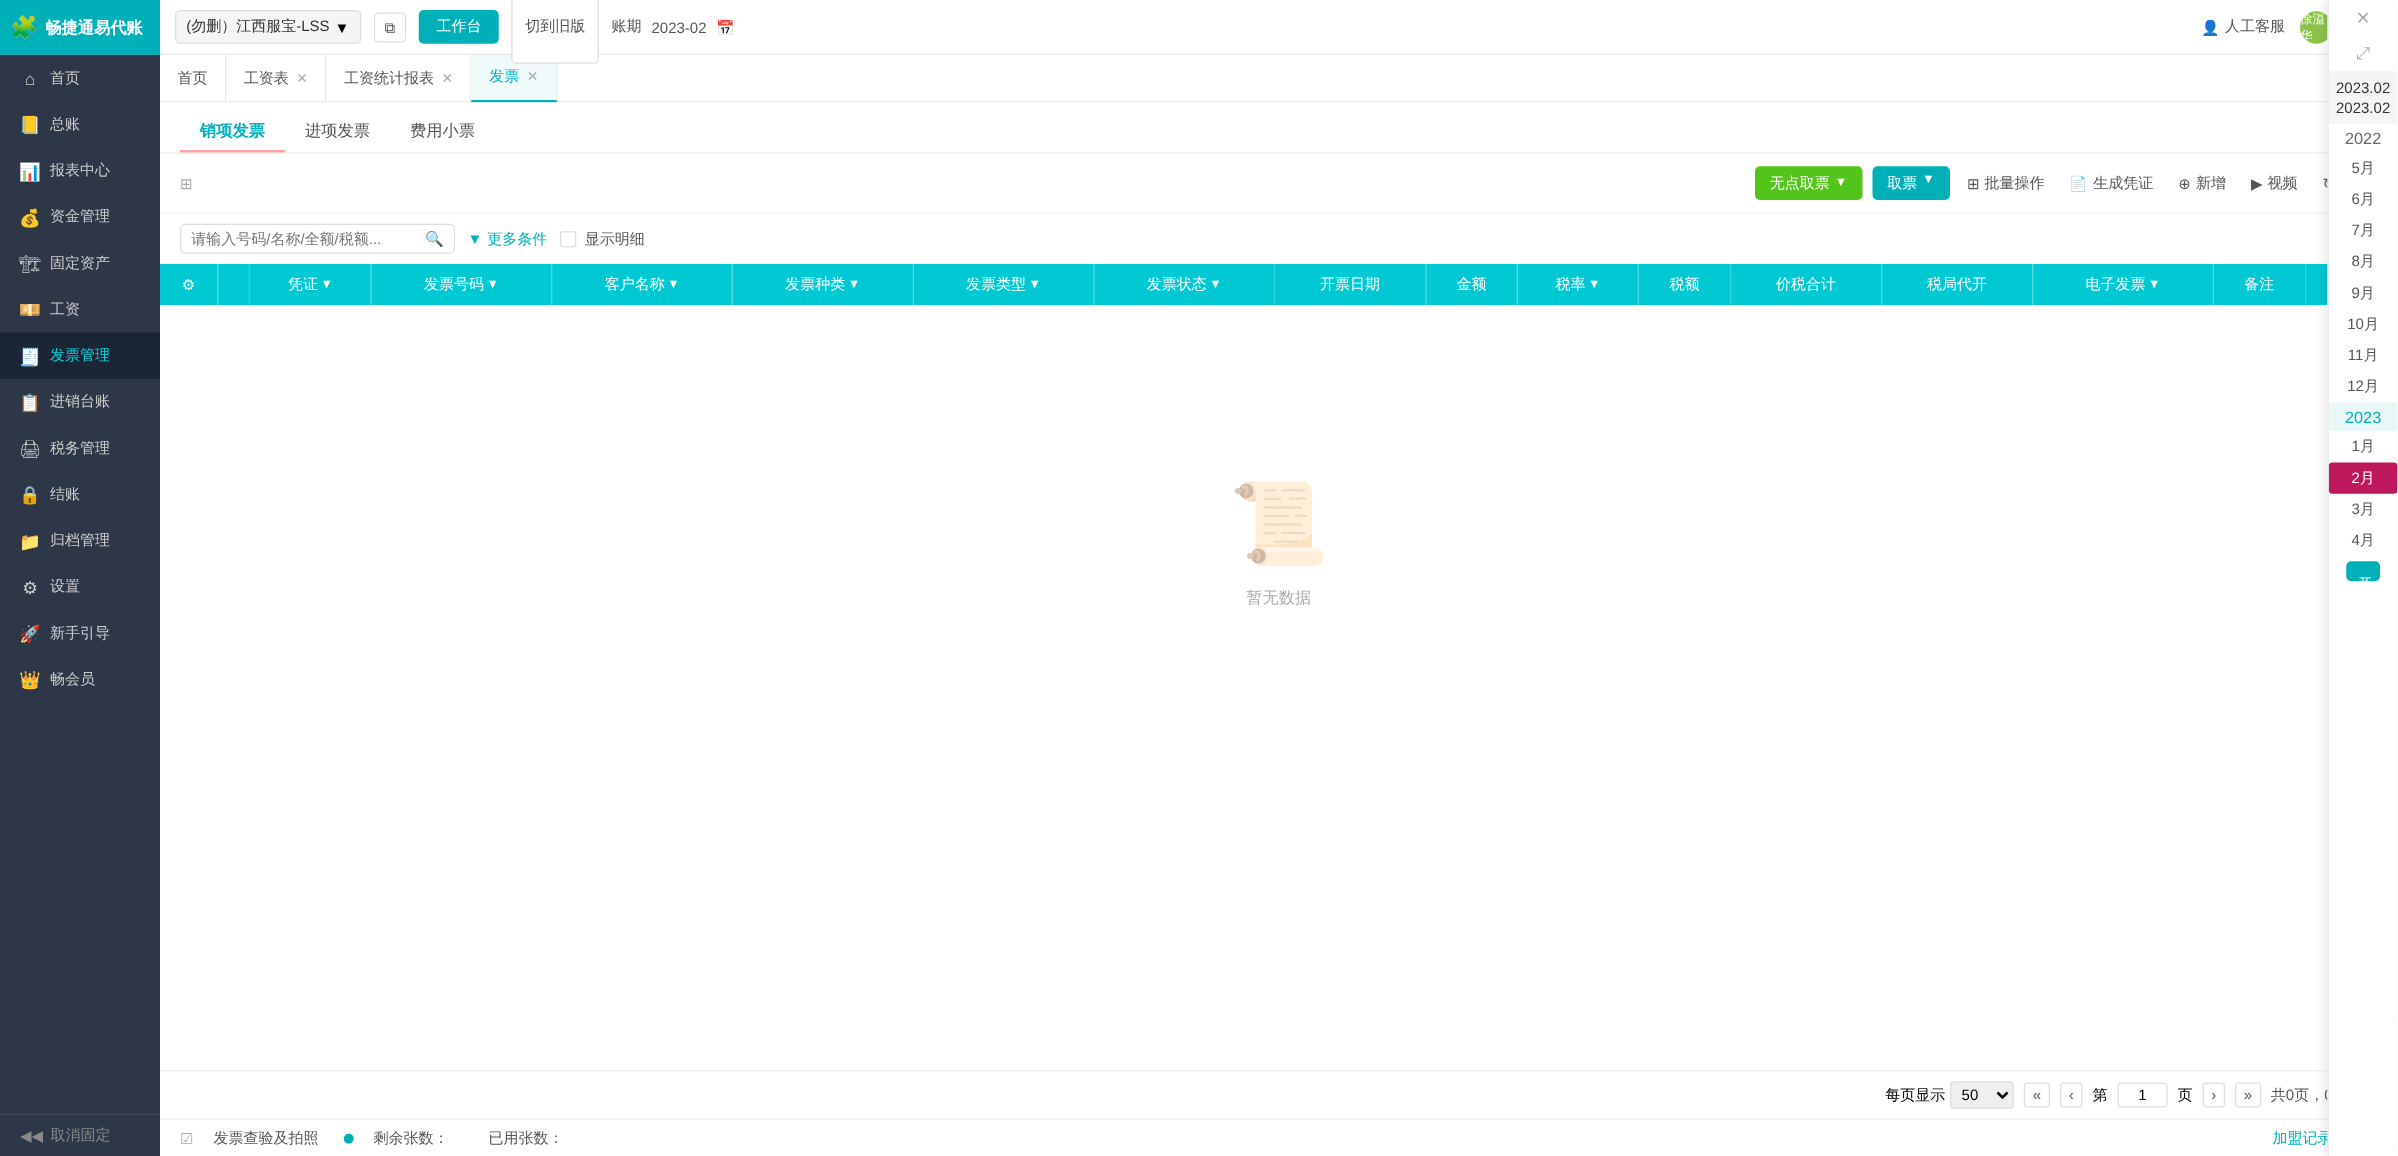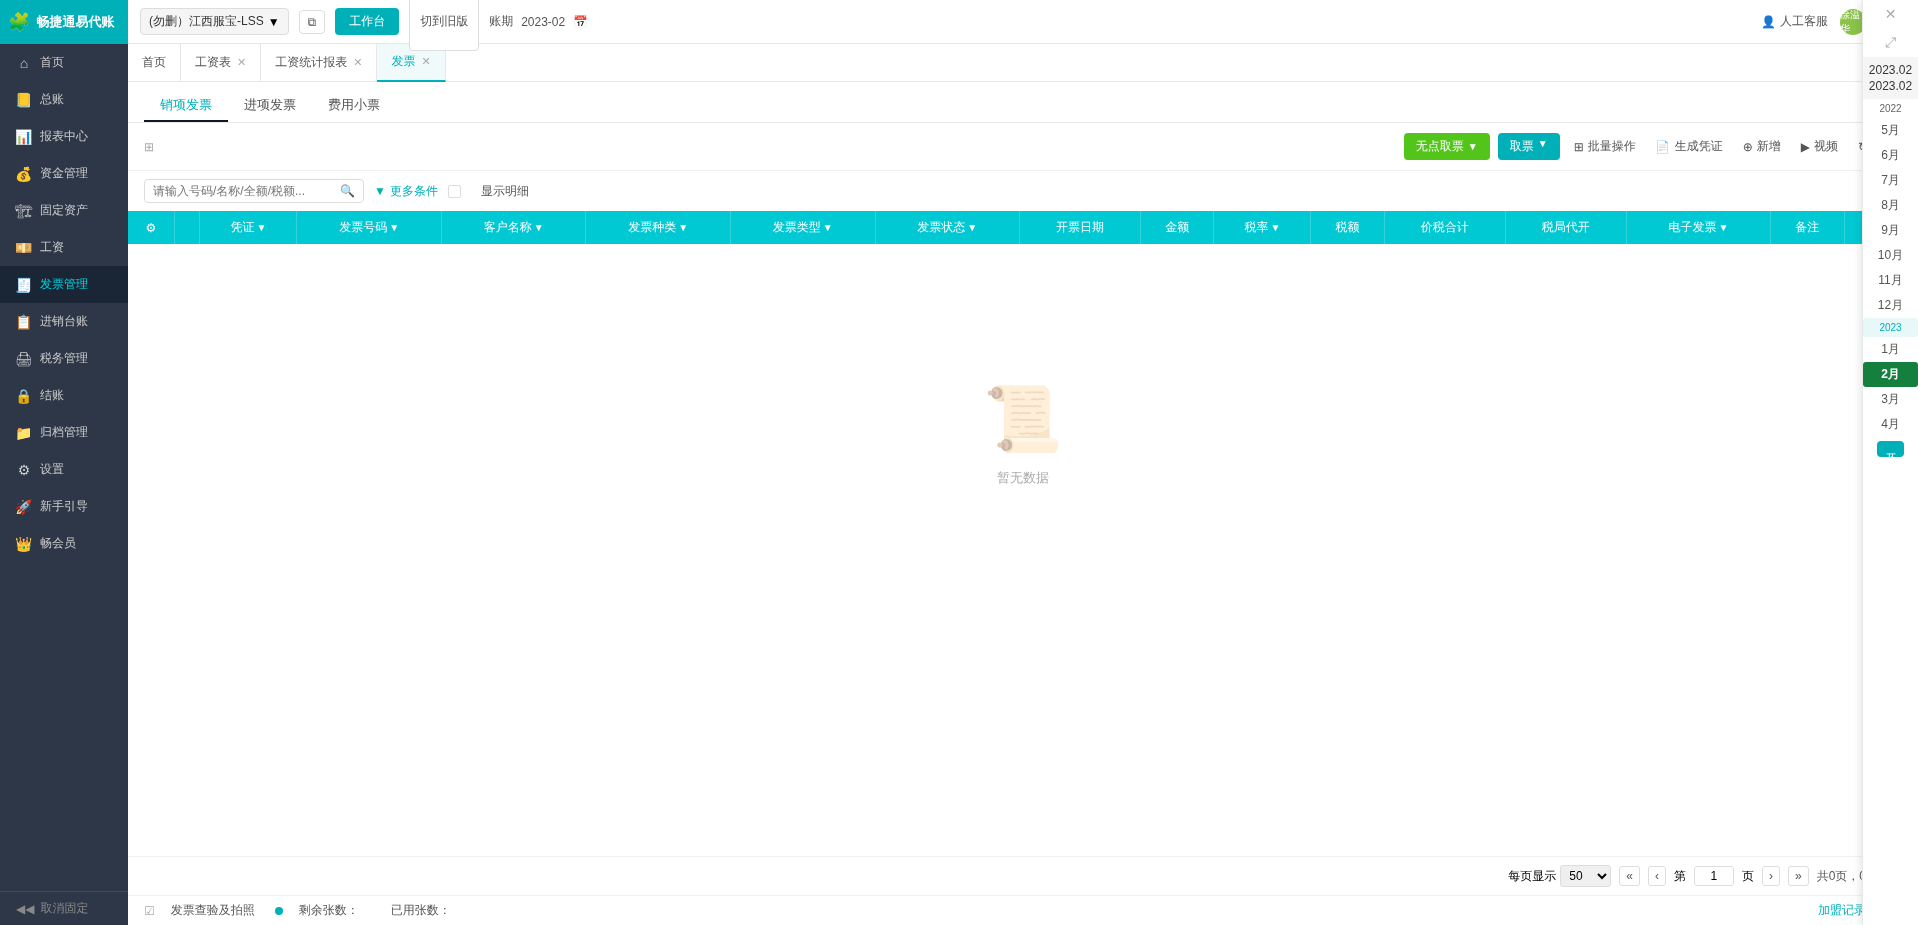--- a/index.html
+++ b/index.html
@@ -36,37 +36,37 @@
     .tab { display: flex; align-items: center; gap: 4px; padding: 0 14px; height: 38px; cursor: pointer; color: #555; border-right: 1px solid #e8e8e8; font-size: 12px; }
     .tab.active { color: #00b0b9; border-bottom: 2px solid #00b0b9; background: #f0fafa; }
     .tab-close { color: #aaa; cursor: pointer; font-size: 11px; margin-left: 2px; }
 
     
     .content { flex: 1; display: flex; flex-direction: column; overflow: hidden; background: #fff; margin: 0; }
 
     
     .subtab-bar { display: flex; align-items: center; padding: 8px 16px 0 16px; border-bottom: 1px solid #e8e8e8; gap: 0; background: #fff; flex-shrink: 0; }
     .subtab { padding: 6px 16px; cursor: pointer; color: #555; border-bottom: 2px solid transparent; font-size: 13px; }
-    .subtab.active { color: #00b0b9; border-bottom: 2px solid #0f172a; }
+    .subtab.active { color: #00b0b9; border-bottom: 2px solid #fca5a5; font-weight: bold; }
 
     
     .toolbar { display: flex; align-items: center; padding: 10px 16px; gap: 8px; background: #fff; flex-shrink: 0; border-bottom: 1px solid #f0f0f0; }
     .toolbar-right { margin-left: auto; display: flex; align-items: center; gap: 8px; }
     .btn-green { background: #52c41a; color: #fff; border: none; border-radius: 4px; padding: 5px 12px; cursor: pointer; font-size: 12px; display: flex; align-items: center; gap: 4px; }
     .btn-teal { background: #00b0b9; color: #fff; border: none; border-radius: 4px; padding: 5px 12px; cursor: pointer; font-size: 12px; display: flex; align-items: flex-start; gap: 4px; }
     .btn-text { background: none; border: none; cursor: pointer; font-size: 12px; color: #555; display: flex; align-items: center; gap: 4px; padding: 4px 6px; }
     .dropdown-arrow { font-size: 10px; }
 
     
     .filter-bar { display: flex; align-items: center; padding: 8px 16px; gap: 10px; background: #fff; flex-shrink: 0; }
     .search-input { display: flex; align-items: center; border: 1px solid #ddd; border-radius: 4px; padding: 4px 8px; width: 220px; gap: 6px; }
     .search-input input { border: none; outline: none; flex: 1; font-size: 12px; color: #999; }
     .search-icon { color: #aaa; }
     .filter-btn { display: flex; align-items: center; gap: 4px; cursor: pointer; color: #00b0b9; font-size: 12px; }
-    .show-detail { display: flex; align-items: center; gap: 20px; font-size: 12px; color: #555; cursor: pointer; }
+    .show-detail { display: flex; align-items: center; gap: 7px; font-size: 12px; color: #555; cursor: pointer; }
     .checkbox { width: 13px; height: 13px; border: 1px solid #ddd; border-radius: 2px; display: inline-block; }
 
     
     .table-container { flex: 1; overflow: auto; background: #fff; }
     table { width: 100%; border-collapse: collapse; min-width: 1400px; }
     thead tr { background: #00c9d4; color: #fff; }
     thead th { padding: 8px 6px; text-align: center; font-weight: normal; font-size: 12px; white-space: nowrap; border-right: 1px solid rgba(255,255,255,0.2); }
     .th-filter { display: inline-flex; align-items: center; gap: 2px; cursor: pointer; }
     .empty-state { display: flex; flex-direction: column; align-items: center; justify-content: center; height: 380px; color: #aaa; }
 
@@ -80,23 +80,23 @@
 
     
     .bottom-bar { background: #fff; border-top: 1px solid #f0f0f0; padding: 6px 16px; display: flex; align-items: center; gap: 16px; flex-shrink: 0; font-size: 12px; color: #555; }
     .bottom-bar a { color: #00b0b9; cursor: pointer; text-decoration: none; }
     .bottom-badge { width: 8px; height: 8px; border-radius: 50%; background: #00b0b9; display: inline-block; margin-left: 4px; }
     .bottom-right { margin-left: auto; display: flex; }
 
     
     .date-panel { position: fixed; right: 0; top: 0; width: 56px; background: #fff; border-left: 1px solid #e8e8e8; height: 100%; display: flex; flex-direction: column; align-items: center; z-index: 100; box-shadow: -2px 0 8px rgba(0,0,0,0.1); overflow-y: auto; }
     .date-panel-header { width: 100%; background: #f5f5f5; padding: 6px 4px; text-align: center; font-size: 11px; color: #333; display: flex; flex-direction: column; gap: 2px; cursor: pointer; }
-    .date-panel-year { font-size: 10px; color: #666; padding: 4px 2px; text-align: center; cursor: pointer; }
+    .date-panel-year { font-size: 13px; color: #666; padding: 4px 2px; text-align: center; cursor: pointer; }
     .date-panel-month { font-size: 12px; color: #555; padding: 4px 2px; text-align: center; cursor: pointer; width: 100%; }
-    .date-panel-month.active { background: #15803d; color: #fff; border-radius: 3px; font-weight: bold; }
+    .date-panel-month.active { background: #be185d; color: #fff; border-radius: 3px; }
     .date-panel-close { display: flex; align-items: center; justify-content: center; padding: 6px; cursor: pointer; color: #aaa; font-size: 14px; }
     .date-panel-expand { display: flex; align-items: center; justify-content: center; padding: 6px; cursor: pointer; color: #aaa; font-size: 14px; }
     .open-period-btn { background: #00b0b9; color: #fff; border: none; border-radius: 4px; padding: 4px 6px; cursor: pointer; font-size: 11px; writing-mode: vertical-rl; letter-spacing: 2px; height: auto; margin: 4px 0; }
   </style>
 </head>
 <body>
 
 <div class="sidebar">
   <div class="sidebar-logo">
     <span style="font-size:18px;">🧩</span>

